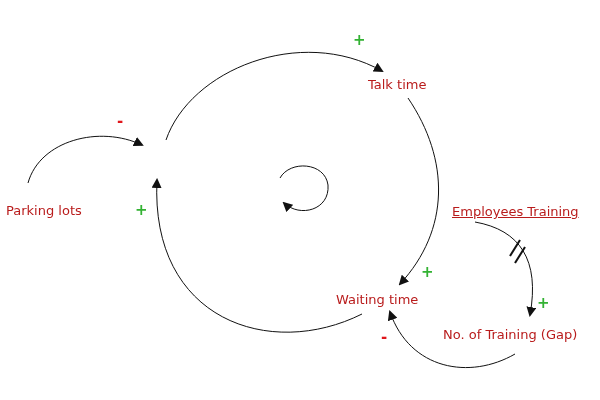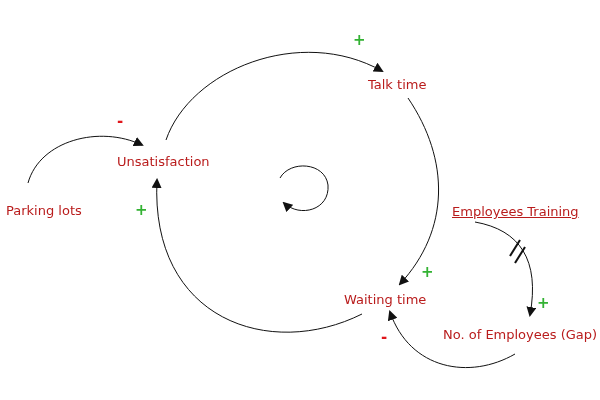--- a/index.html
+++ b/index.html
@@ -33,25 +33,24 @@
 
     <line x1="510" y1="256" x2="520" y2="240" stroke="#111" stroke-width="2"></line>
     <line x1="515" y1="263" x2="525" y2="247" stroke="#111" stroke-width="2"></line>
 
     <path d="M515,354 C470,380 410,370 390,312" fill="none" stroke="#111" stroke-width="1" marker-end="url(#arr)"></path>
 
     <path d="M280,178 C290,160 325,162 328,185 C330,210 300,218 284,203" fill="none" stroke="#111" stroke-width="1" marker-end="url(#arr)"></path>
   </svg>
 
   <div class="node" style="left:6px;top:203px;">Parking lots</div>
-  <div class="node" style="left:117px;top:154px;">Unsatisfaction</div>
   <div class="node" style="left:368px;top:77px;">Talk time</div>
-  <div class="node" style="left:344px;top:292px;">Waiting time</div>
+  <div class="node" style="left:336px;top:292px;">Waiting time</div>
   <div class="node" style="left:452px;top:204px;text-decoration:underline;">Employees Training</div>
-  <div class="node" style="left:443px;top:327px;">No. of Employees (Gap)</div>
+  <div class="node" style="left:443px;top:327px;">No. of Training (Gap)</div>
 
   <div class="sign neg" style="left:117px;top:114px;">-</div>
   <div class="sign pos" style="left:353px;top:33px;">+</div>
   <div class="sign pos" style="left:421px;top:265px;">+</div>
   <div class="sign pos" style="left:135px;top:203px;">+</div>
   <div class="sign pos" style="left:537px;top:296px;">+</div>
   <div class="sign neg" style="left:381px;top:330px;">-</div>
 </div>
 
 </body></html>

